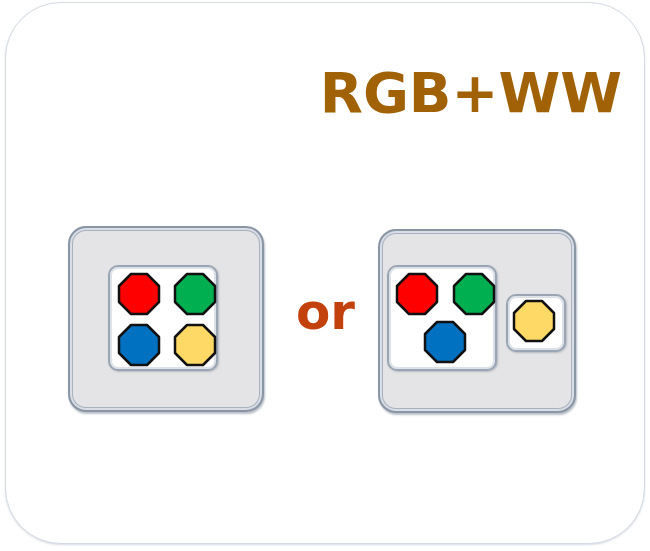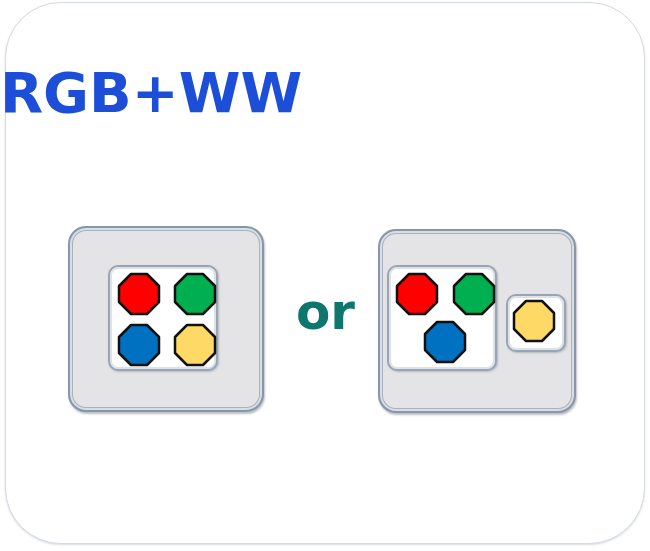--- a/index.html
+++ b/index.html
@@ -3,26 +3,26 @@
 <meta charset="utf-8">
 <style>
   html, body { margin:0; padding:0; background:#ffffff; }
   body { width:650px; height:551px; position:relative; overflow:hidden; font-family:"Liberation Sans", "DejaVu Sans", sans-serif; }
   .card {
     position:absolute; left:5px; top:2px; width:638px; height:540px;
     border:1.5px solid #d5dae3; border-radius:56px; background:#ffffff;
     box-shadow: 0 1px 2px rgba(180,188,200,0.5);
   }
   .title {
-    position:absolute; left:0; top:60px; width:622px; text-align:left;
-    font-weight:bold; font-size:56px; color:#1d4ed8; letter-spacing:0px;
+    position:absolute; left:0; top:60px; width:622px; text-align:right;
+    font-weight:bold; font-size:56px; color:#a16207; letter-spacing:0px;
     font-family:"DejaVu Sans", sans-serif;
   }
   .or {
-    position:absolute; left:296px; top:283px; font-weight:bold; font-size:50px; color:#0f766e;
+    position:absolute; left:296px; top:283px; font-weight:bold; font-size:50px; color:#c2410c;
     font-family:"DejaVu Sans", sans-serif;
   }
   .box {
     position:absolute; background:#e4e4e6;
     border:2px solid #8a96a6; border-radius:18px;
     box-shadow: inset 0 0 0 2px #d9dee6, inset 0 0 0 3px #a7b1bf, 1px 2px 2px rgba(120,130,145,0.5);
   }
   .inner {
     position:absolute; background:#ffffff;
     border:2px solid #9aa5b4; border-radius:10px;

